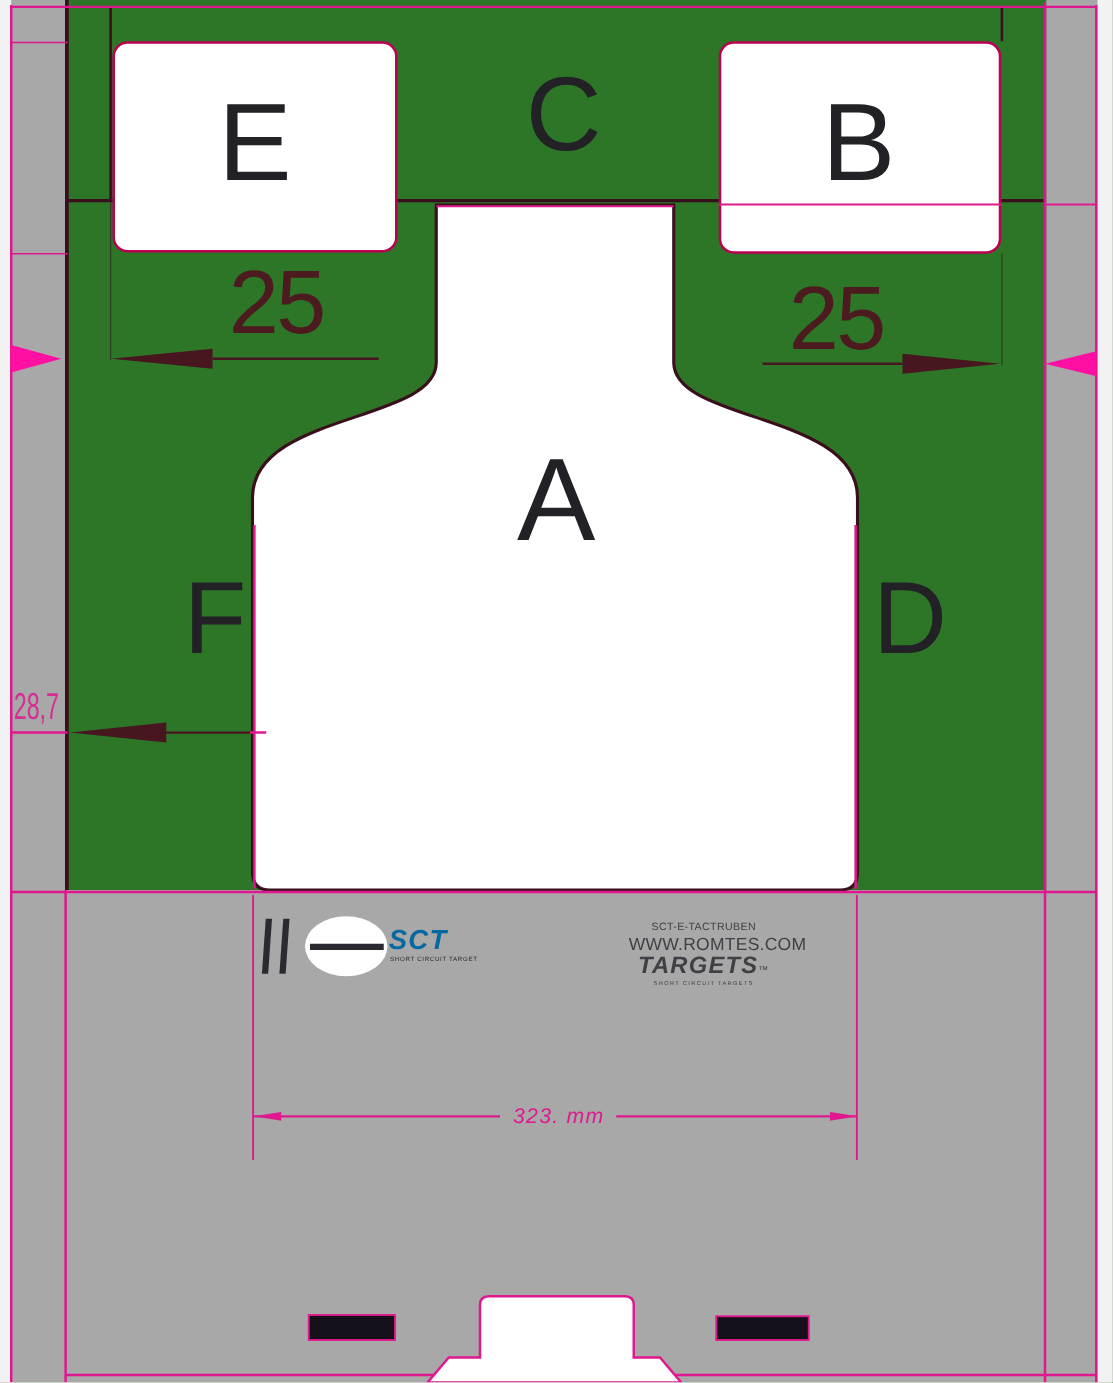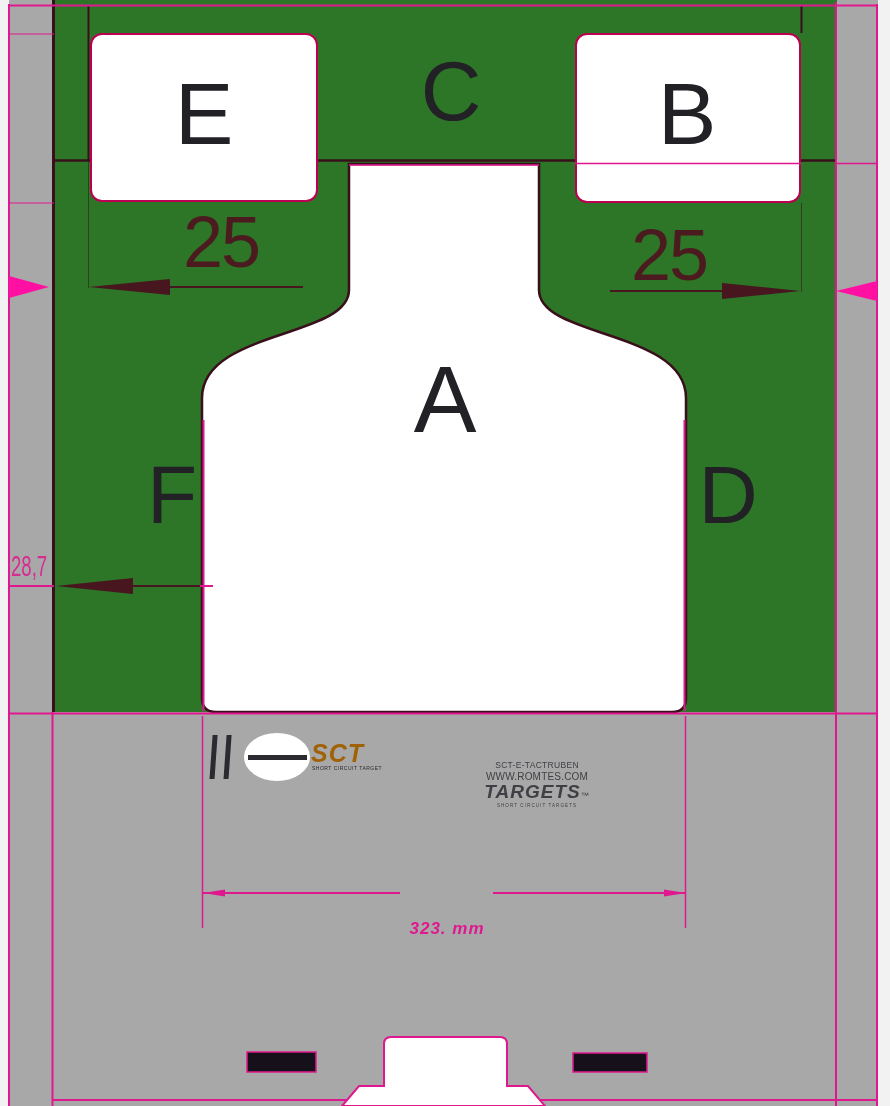--- a/index.html
+++ b/index.html
@@ -19,27 +19,27 @@
   .fill-dark{fill:var(--dim-dark,#48161f);stroke:none;}
   .fill-pink{fill:var(--bright-pink,#ff10a2);stroke:none;}
   .fill-mag{fill:var(--magenta,#e0188f);stroke:none;}
   .silh{fill:#ffffff;stroke:var(--dark-line,#390f1c);stroke-width:2.5;}
   .pedestal{fill:#ffffff;stroke:var(--magenta,#e0188f);stroke-width:2;}
   .blackrect{fill:#16101a;stroke:var(--magenta,#e0188f);stroke-width:1.5;}
   .logobar{fill:#2a2a30;}
   .zone-letter{color:var(--letter-ink,#212126);font-weight:500;line-height:1;transform:translate(-50%,-52%);}
   .dim-num{color:var(--dim-text,#4c1b20);font-size:72px;line-height:1;letter-spacing:-2px;}
   .m287{color:var(--magenta,#e0188f);opacity:.85;font-size:30px;line-height:1;transform:scaleX(.62);transform-origin:left top;}
-  .wdim{color:var(--magenta,#e0188f);font-size:17px;font-weight:bold;font-style:italic;transform:translateX(-50%);letter-spacing:1px;margin-top:36px;}
+  .wdim{color:var(--magenta,#e0188f);font-size:17px;font-weight:normal;font-style:italic;transform:translateX(-50%);letter-spacing:1px;}
   .brand-ink{color:var(--brand-ink,#3f3f45);}
-  #sct-word{font-size:25px;font-weight:900;font-style:italic;letter-spacing:1px;color:#a16207;line-height:1;}
+  #sct-word{font-size:22px;font-weight:900;font-style:italic;letter-spacing:1px;color:#0369a1;line-height:1;}
   #sct-tag{font-size:5px;letter-spacing:.5px;color:#2a2a30;line-height:1;}
   #rblock{width:120px;text-align:center;line-height:1.15;}
   #rb-code{font-size:8.5px;letter-spacing:.3px;}
-  #rb-web{font-size:10px;letter-spacing:.2px;}
+  #rb-web{font-size:14px;letter-spacing:.2px;text-align:right;}
   #rb-brand{font-size:19px;font-weight:900;font-style:italic;letter-spacing:1px;line-height:1.1;}
   #rb-sup{font-size:8px;font-weight:400;}
   #rb-tag{font-size:4.5px;letter-spacing:1.1px;}
 </style>
 </head>
 <body>
 
 <div id="canvas" style="--green: #2d7527; --sheet-gray: #a8a8a8; --outer-bg: #f2f2f2; --magenta: #e0188f; --bright-pink: #ff10a2; --box-border: #bb0051; --dark-line: #390f1c; --dim-dark: #48161f; --dim-text: #4c1b20; --letter-ink: #212126; --brand-ink: #3f3f45;">
 
   <div id="sheet" class="abs"></div>
@@ -104,20 +104,20 @@
   <div class="abs zone-letter" style="left:728px;top:497px;font-size:82px;">D</div>
 
   <div class="abs dim-num" style="left:183px;top:206px;">25</div>
   <div class="abs dim-num" style="left:631px;top:219px;">25</div>
   <div class="abs m287" style="left:11px;top:551px;">28,7</div>
   <div class="abs wdim" style="left:447px;top:883px;">323. mm</div>
 
   <div class="abs" id="sct-word" style="left:311px;top:741px;">SCT</div>
   <div class="abs" id="sct-tag" style="left:312px;top:766px;">SHORT CIRCUIT TARGET</div>
 
-  <div class="abs brand-ink" id="rblock" style="left:477px;top:737px;margin-top:24px;">
+  <div class="abs brand-ink" id="rblock" style="left:503px;top:737px;">
     <div id="rb-code">SCT-E-TACTRUBEN</div>
     <div id="rb-web">WWW.ROMTES.COM</div>
     <div id="rb-brand"><span>TARGETS</span><span id="rb-sup">™</span></div>
     <div id="rb-tag">SHORT CIRCUIT TARGETS</div>
   </div>
 
 </div>
 
 </body></html>

